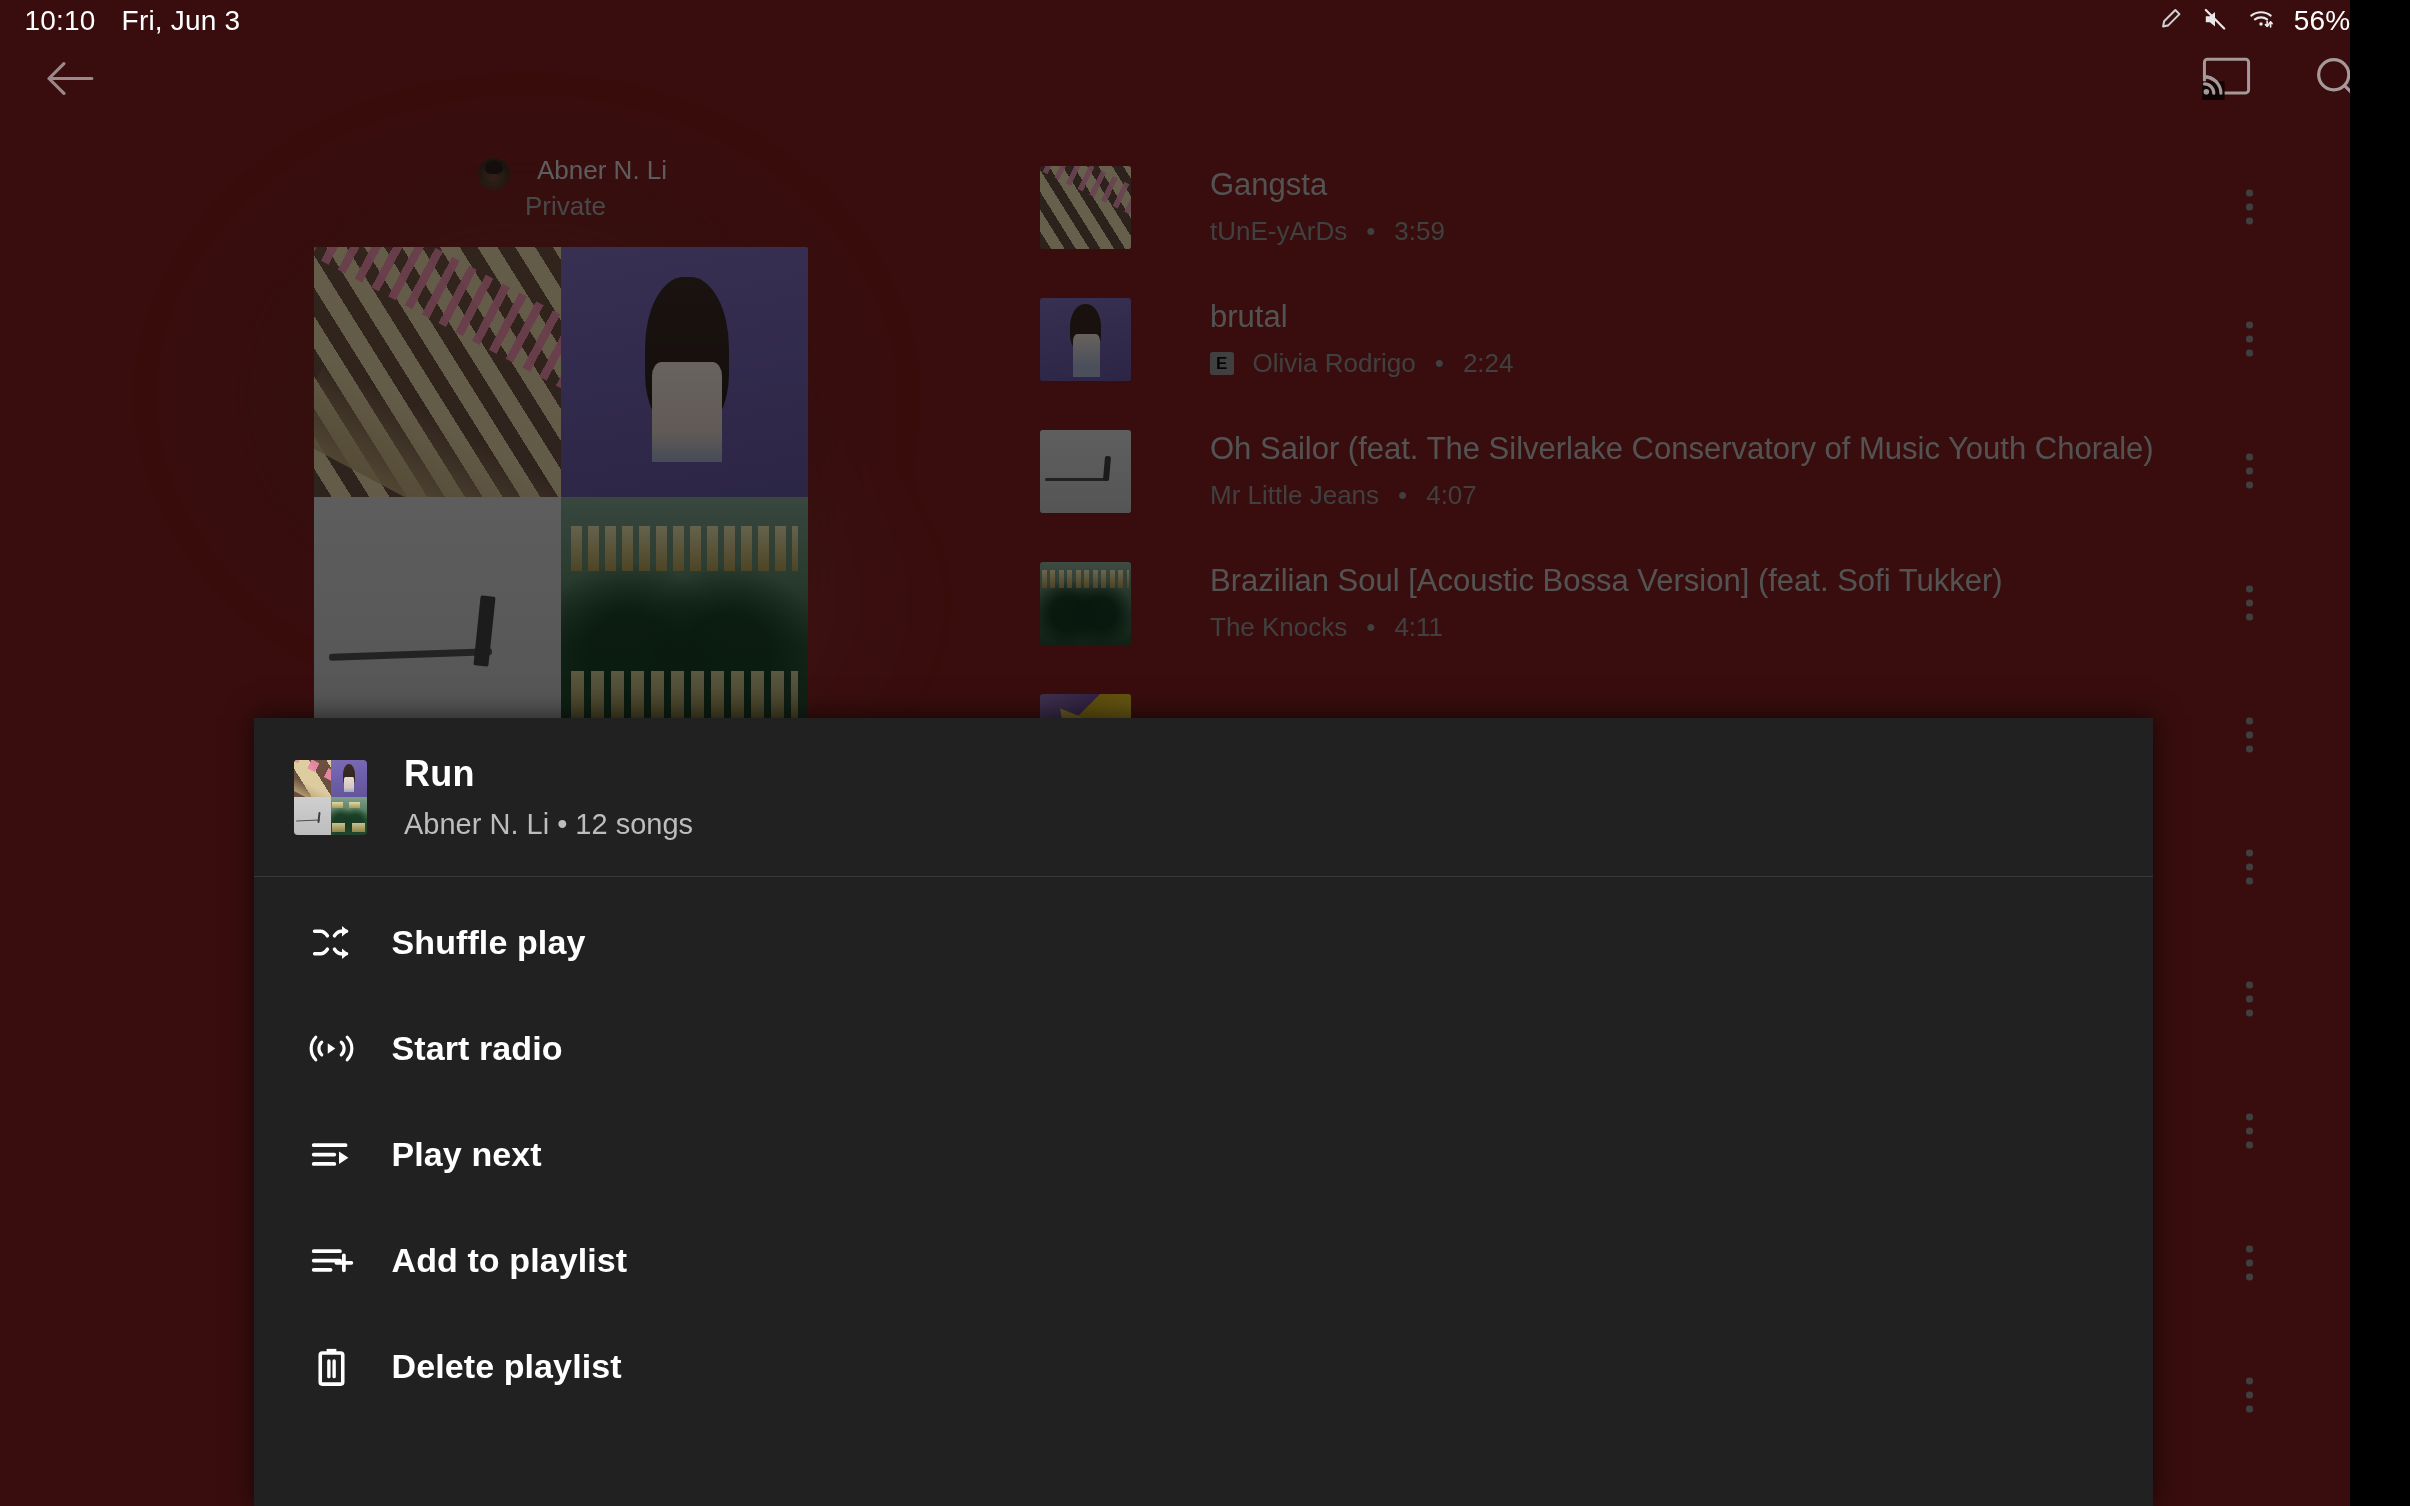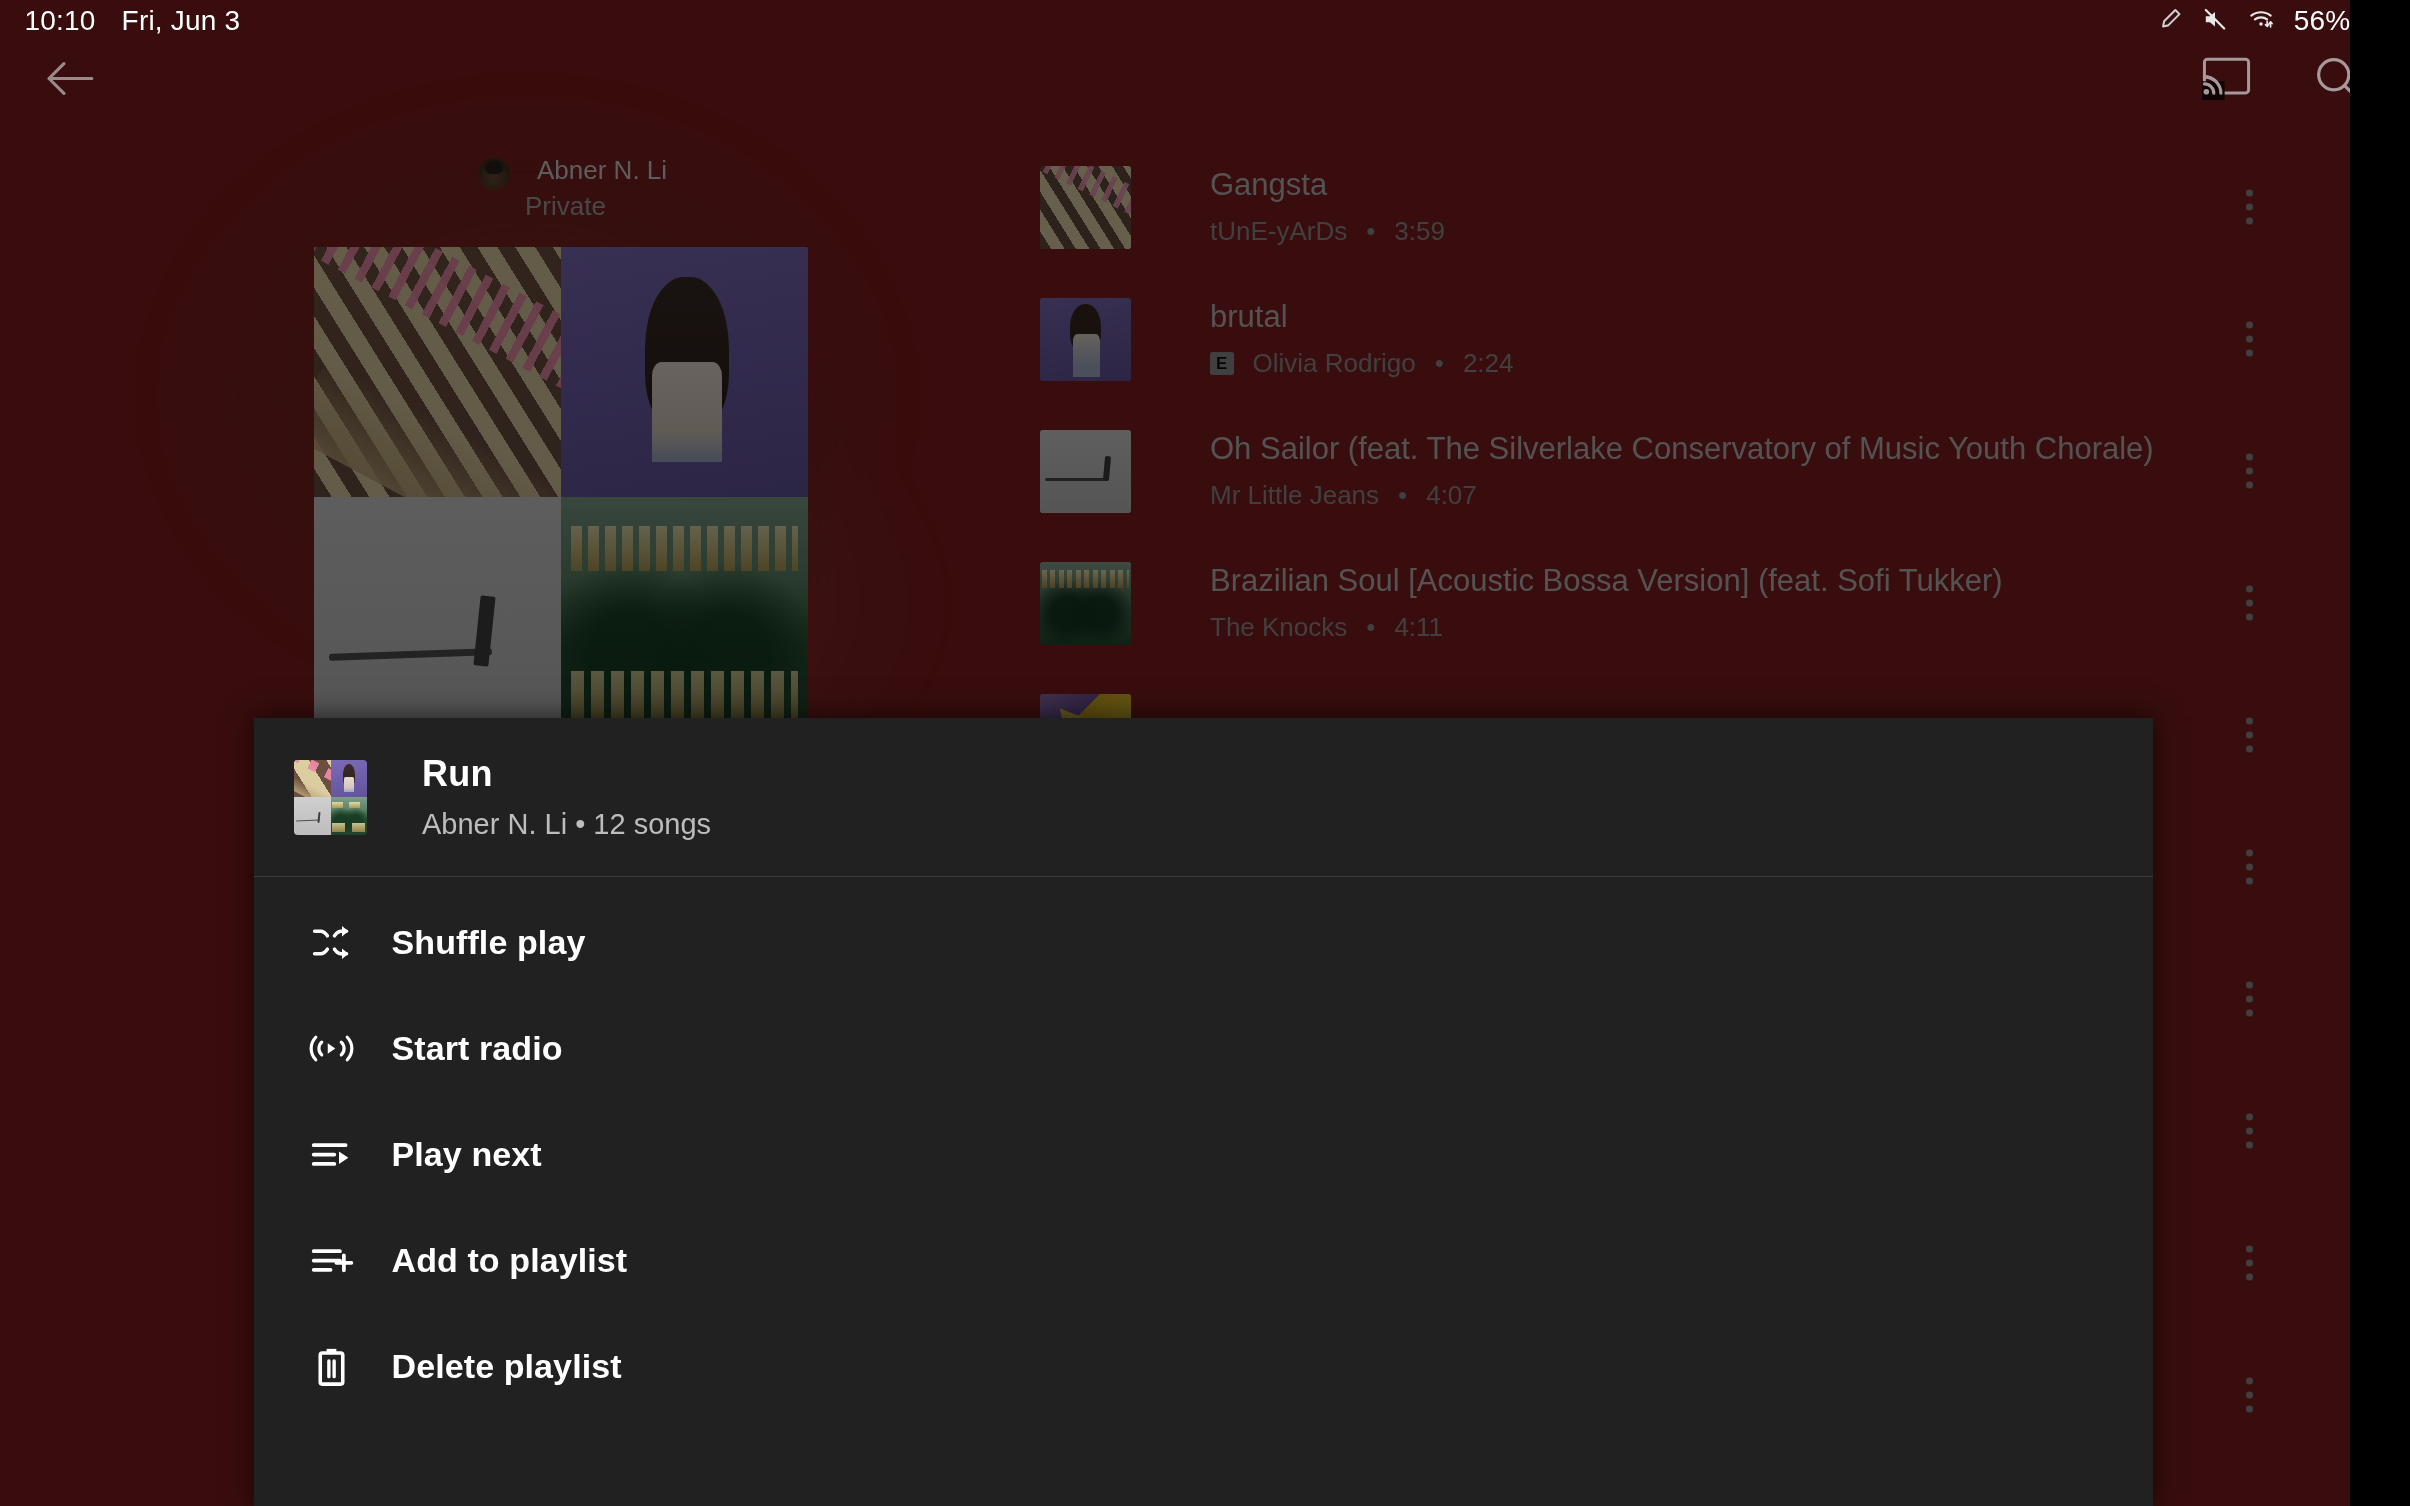--- a/index.html
+++ b/index.html
@@ -212,21 +212,21 @@
   .sheet{
     position:absolute; left:254px; top:718px; width:1899px; height:789px;
     background:#212121; z-index:60;
     box-shadow:0 -1.9px 26px rgba(0,0,0,.6);
   }
   .sheet-head{ display:flex; align-items:center; height:158px; padding-left:40px; }
   .sheet-cover{
     width:73px; height:75px; border-radius:3.8px; overflow:hidden; flex:none;
     display:grid; grid-template-columns:1fr 1fr; grid-template-rows:1fr 1fr;
   }
-  .sheet-head-text{ margin-left:55px; display:flex; flex-direction:column; gap:13px; }
+  .sheet-head-text{ margin-left:37px; display:flex; flex-direction:column; gap:13px; }
   .sheet-title{ color:#ffffff; font-size:36px; font-weight:bold; letter-spacing:0.2px; }
   .sheet-sub{ color:#bdbdbd; font-size:29px; }
   .sheet-divider{ height:0.9px; background:#3a3a3a; margin:0 0 0 0; }
 
   .menu{ padding-top:13px; }
   .menu-item{
     display:flex; align-items:center; height:106px; padding-left:41px; cursor:pointer;
   }
   .menu-icon{
     width:72px; flex:none; display:flex; align-items:center; justify-content:center;

